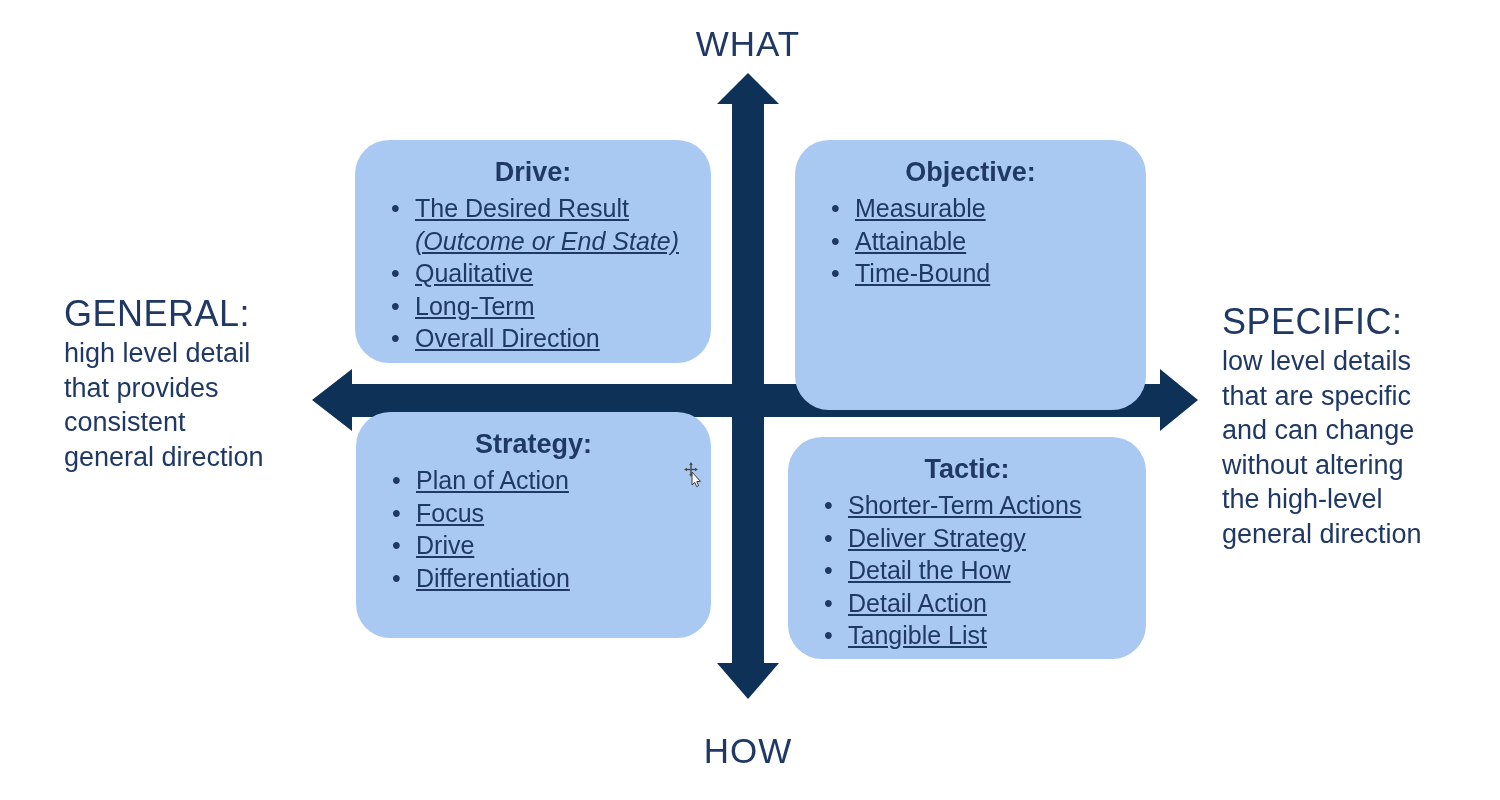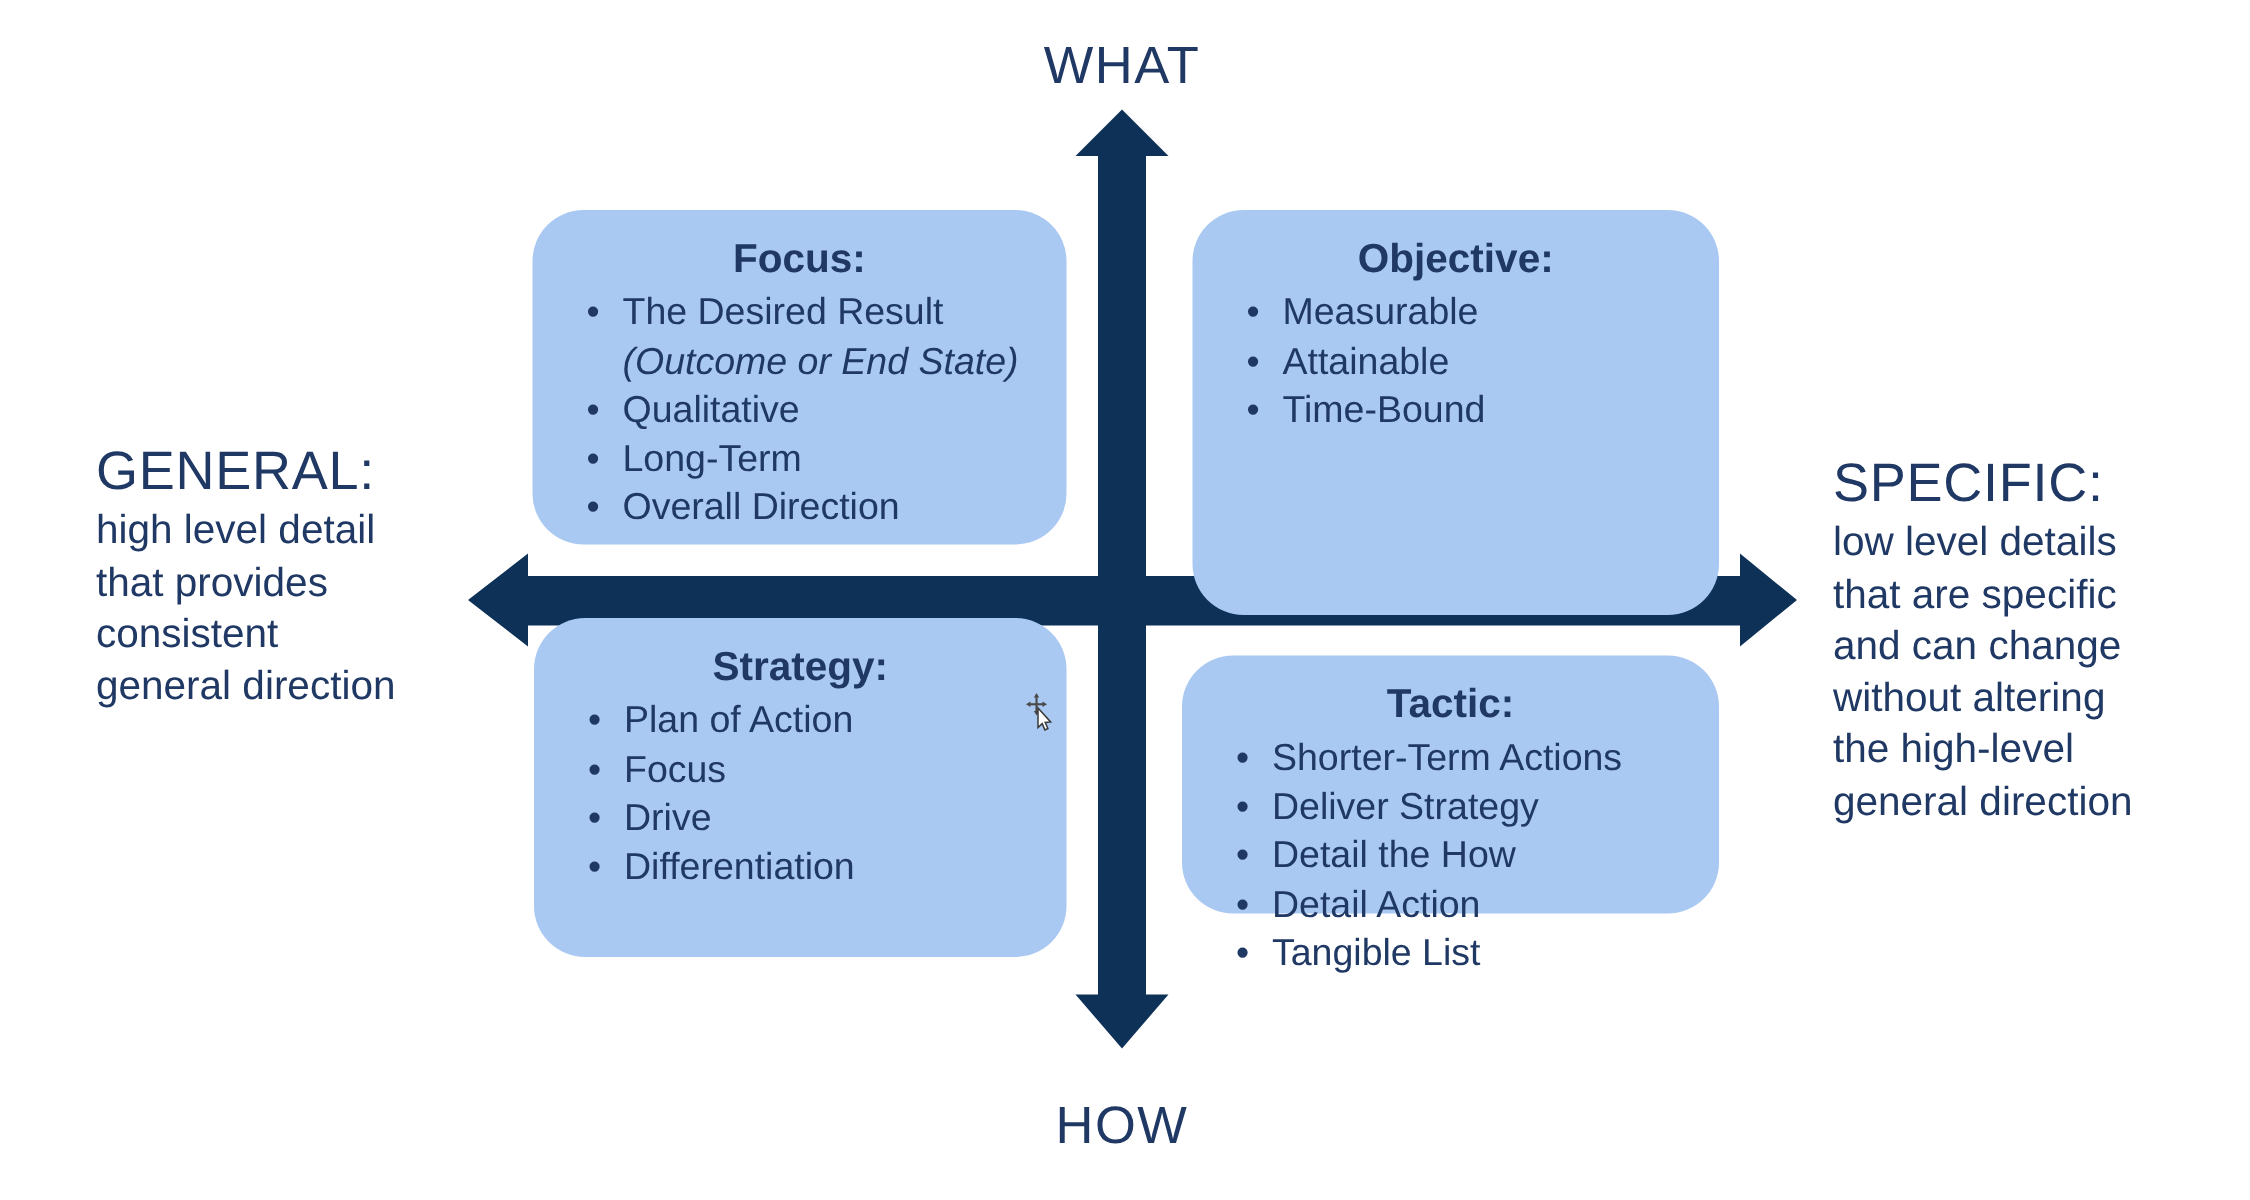--- a/index.html
+++ b/index.html
@@ -40,30 +40,30 @@
 
   .quad-box {
     position: absolute;
     background: var(--color-box_fill);
     border-radius: 34px;
     padding: 14px 16px 0 16px;
   }
   .quad-box.goal      { left: 355px; top: 140px; width: 356px; height: 223px; }
   .quad-box.objective { left: 795px; top: 140px; width: 351px; height: 270px; }
   .quad-box.strategy  { left: 356px; top: 412px; width: 355px; height: 226px; }
-  .quad-box.tactic    { left: 788px; top: 437px; width: 358px; height: 172px; }
+  .quad-box.tactic    { left: 788px; top: 437px; width: 358px; height: 222px; }
 
   .box-title {
     text-align: center;
     font-size: 27px;
     font-weight: bold;
     line-height: 36px;
     color: var(--color-text);
   }
-  .box-list { list-style: none; margin-top: 2px; }
+  .box-list { list-style: none; margin-top: 2px; text-decoration: underline; }
   .box-list li {
     position: relative;
     font-size: 25px;
     line-height: 32.5px;
     padding-left: 44px;
     color: var(--color-text);
     white-space: nowrap;
   }
   .box-list li.bullet::before {
     content: "\2022";
@@ -100,21 +100,21 @@
     <div class="side-title">SPECIFIC:</div>
     <div class="side-line">low level details</div>
     <div class="side-line">that are specific</div>
     <div class="side-line">and can change</div>
     <div class="side-line">without altering</div>
     <div class="side-line">the high-level</div>
     <div class="side-line">general direction</div>
   </div>
 
   <div class="quad-box goal">
-    <div class="box-title">Focus:</div>
+    <div class="box-title">Drive:</div>
     <ul class="box-list">
       <li class="bullet">The Desired Result</li>
       <li class="sub-note">(Outcome or End State)</li>
       <li class="bullet">Qualitative</li>
       <li class="bullet">Long-Term</li>
       <li class="bullet">Overall Direction</li>
     </ul>
   </div>
 
   <div class="quad-box objective">

